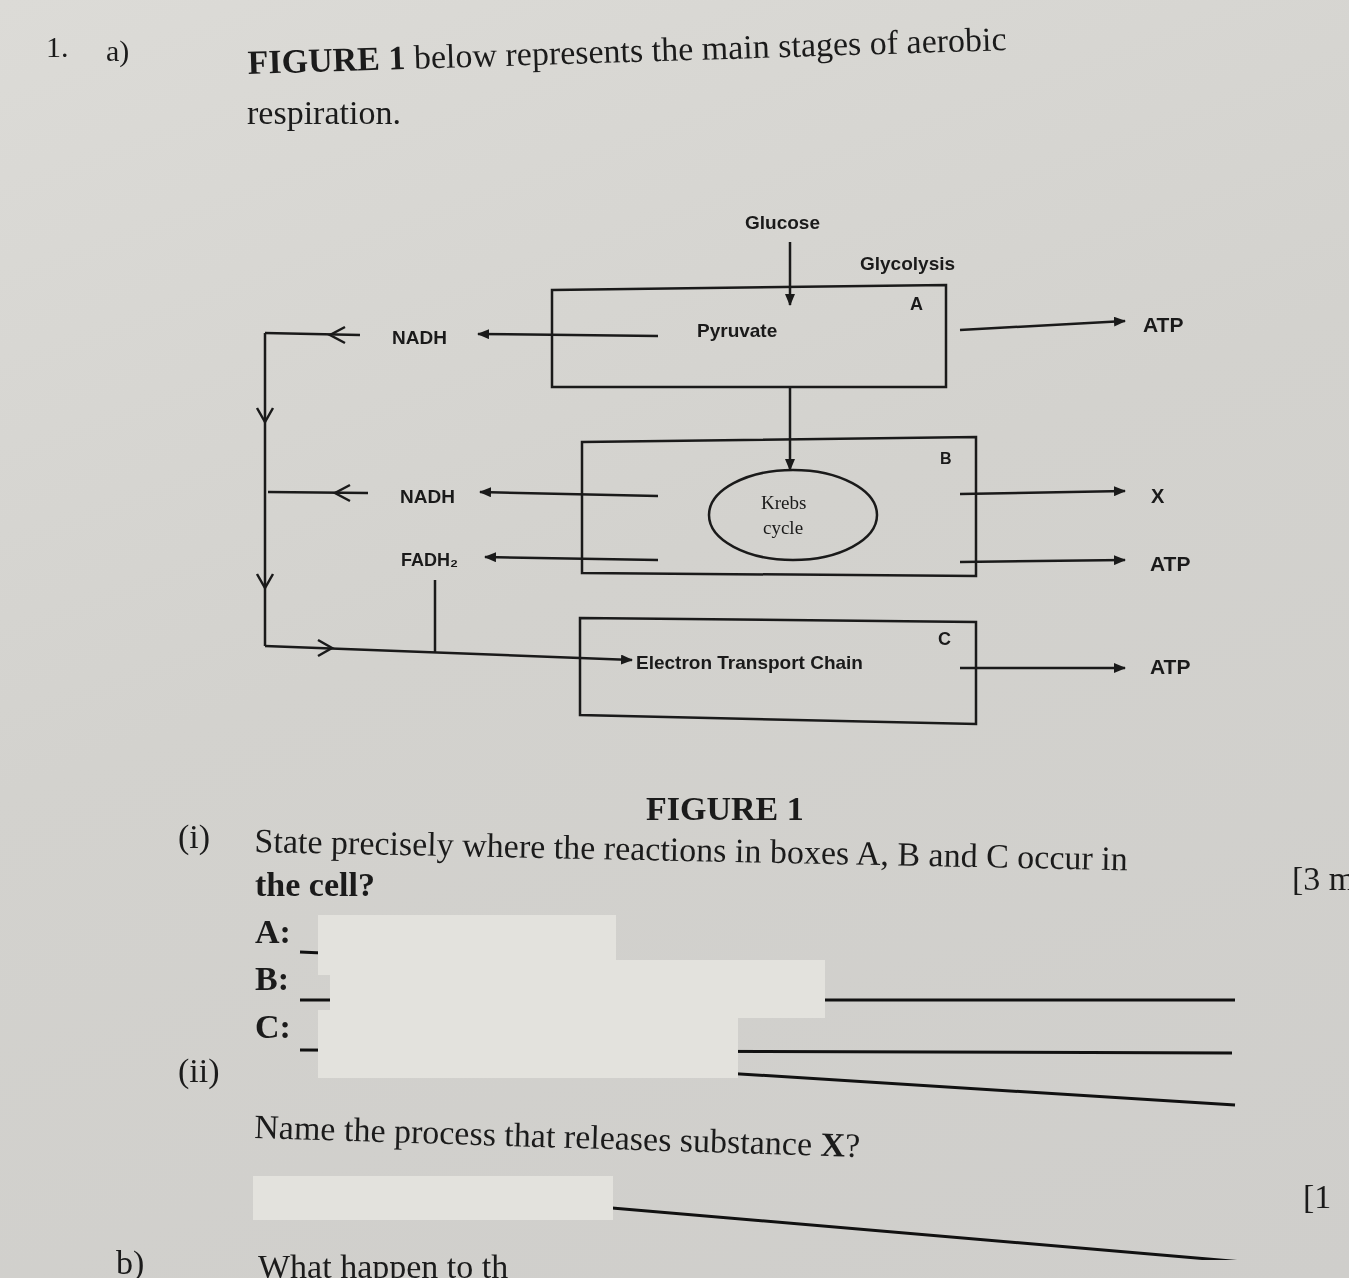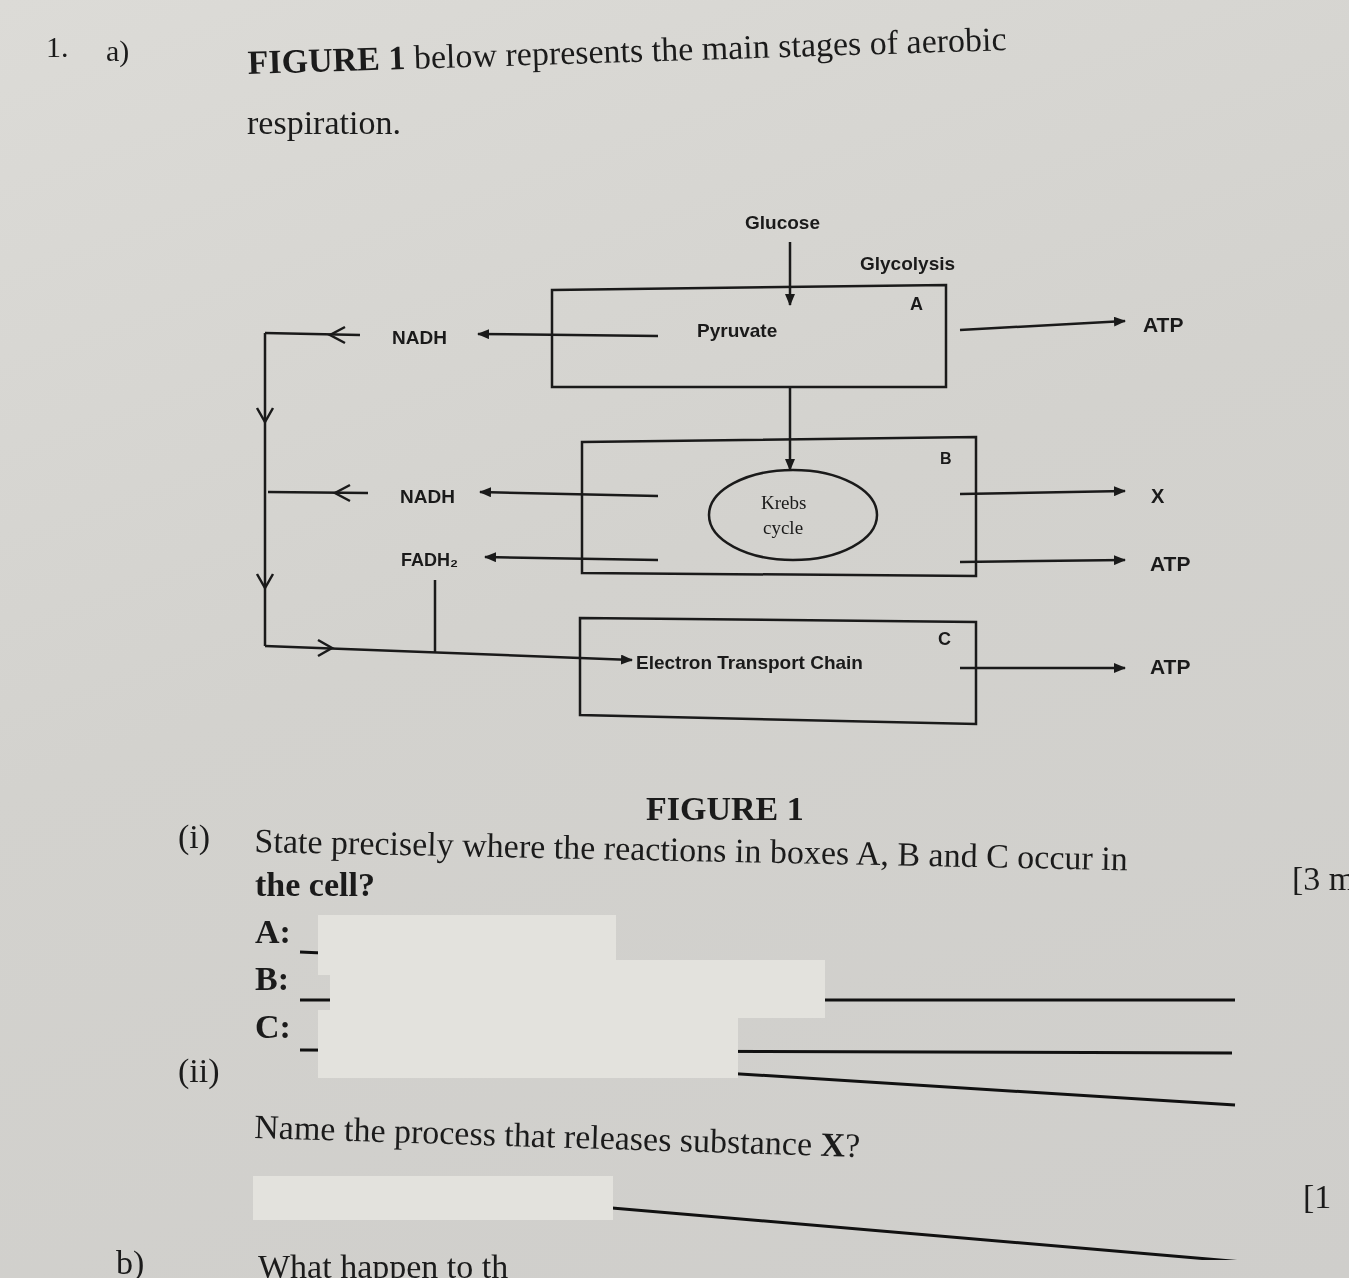--- a/index.html
+++ b/index.html
@@ -21,21 +21,21 @@
   svg text { font-family: "Liberation Sans", "DejaVu Sans", sans-serif; font-weight:bold; fill:#1a1a1a; }
 </style>
 </head>
 <body>
 
 <div class="abs serif qnum" style="left:46px; top:30px;">1.</div>
 <div class="abs serif qnum" style="left:106px; top:34px;">a)</div>
 <div class="abs serif intro" style="left:247px; top:40px; transform:rotate(-1.8deg); transform-origin:left top; white-space:nowrap;">
   <b>FIGURE 1</b><span> below represents the main stages of aerobic</span>
 </div>
-<div class="abs serif intro" style="left:247px; top:100px;">respiration.</div>
+<div class="abs serif intro" style="left:247px; top:90px;">respiration.</div>
 
 <svg class="abs" style="left:0; top:0;" width="1349" height="800" viewBox="0 0 1349 800">
   <defs>
     <marker id="arr" markerWidth="12" markerHeight="10" refX="11" refY="5" orient="auto" markerUnits="userSpaceOnUse">
       <path d="M0,0 L12,5 L0,10 Z" fill="#1a1a1a"></path>
     </marker>
   </defs>
   <g stroke="#1a1a1a" stroke-width="2.5" fill="none">
 
     <path d="M552,290 L946,285 L946,387 L552,387 Z"></path>

